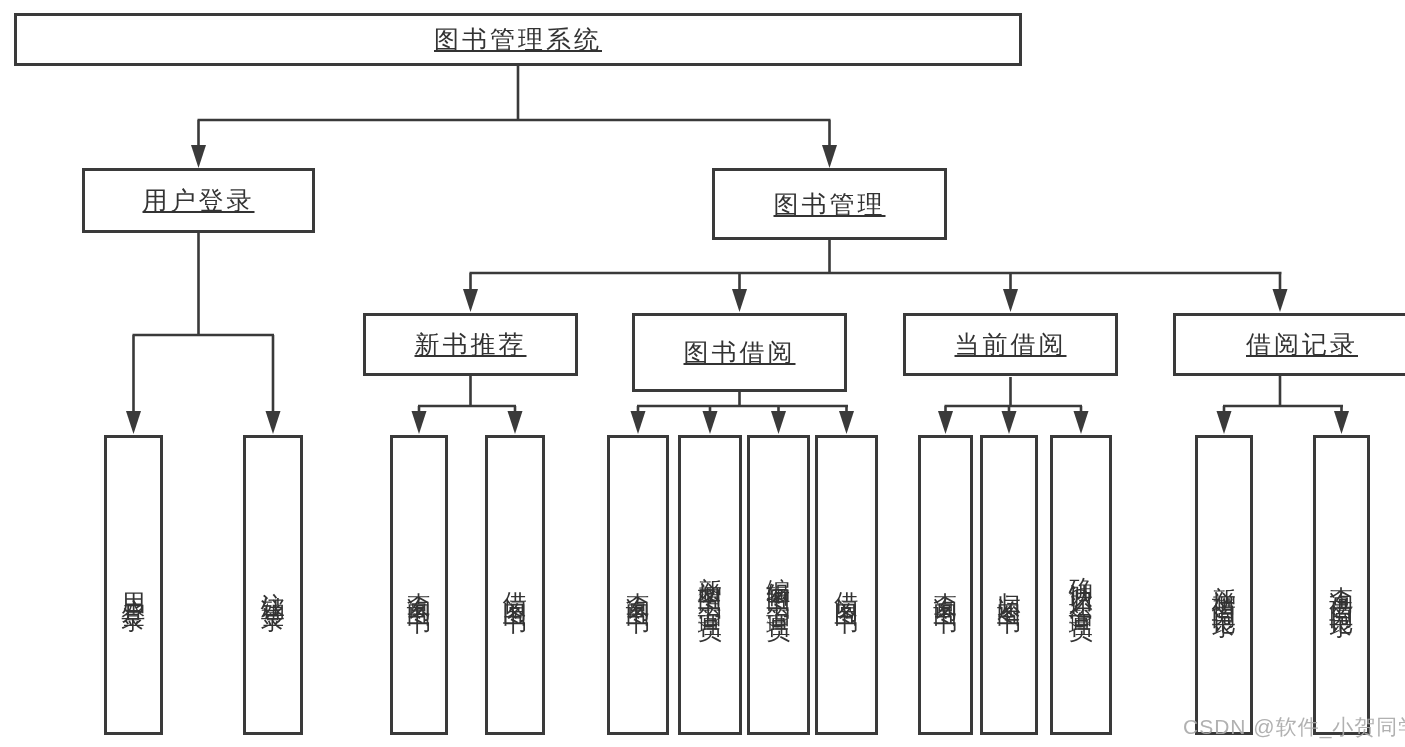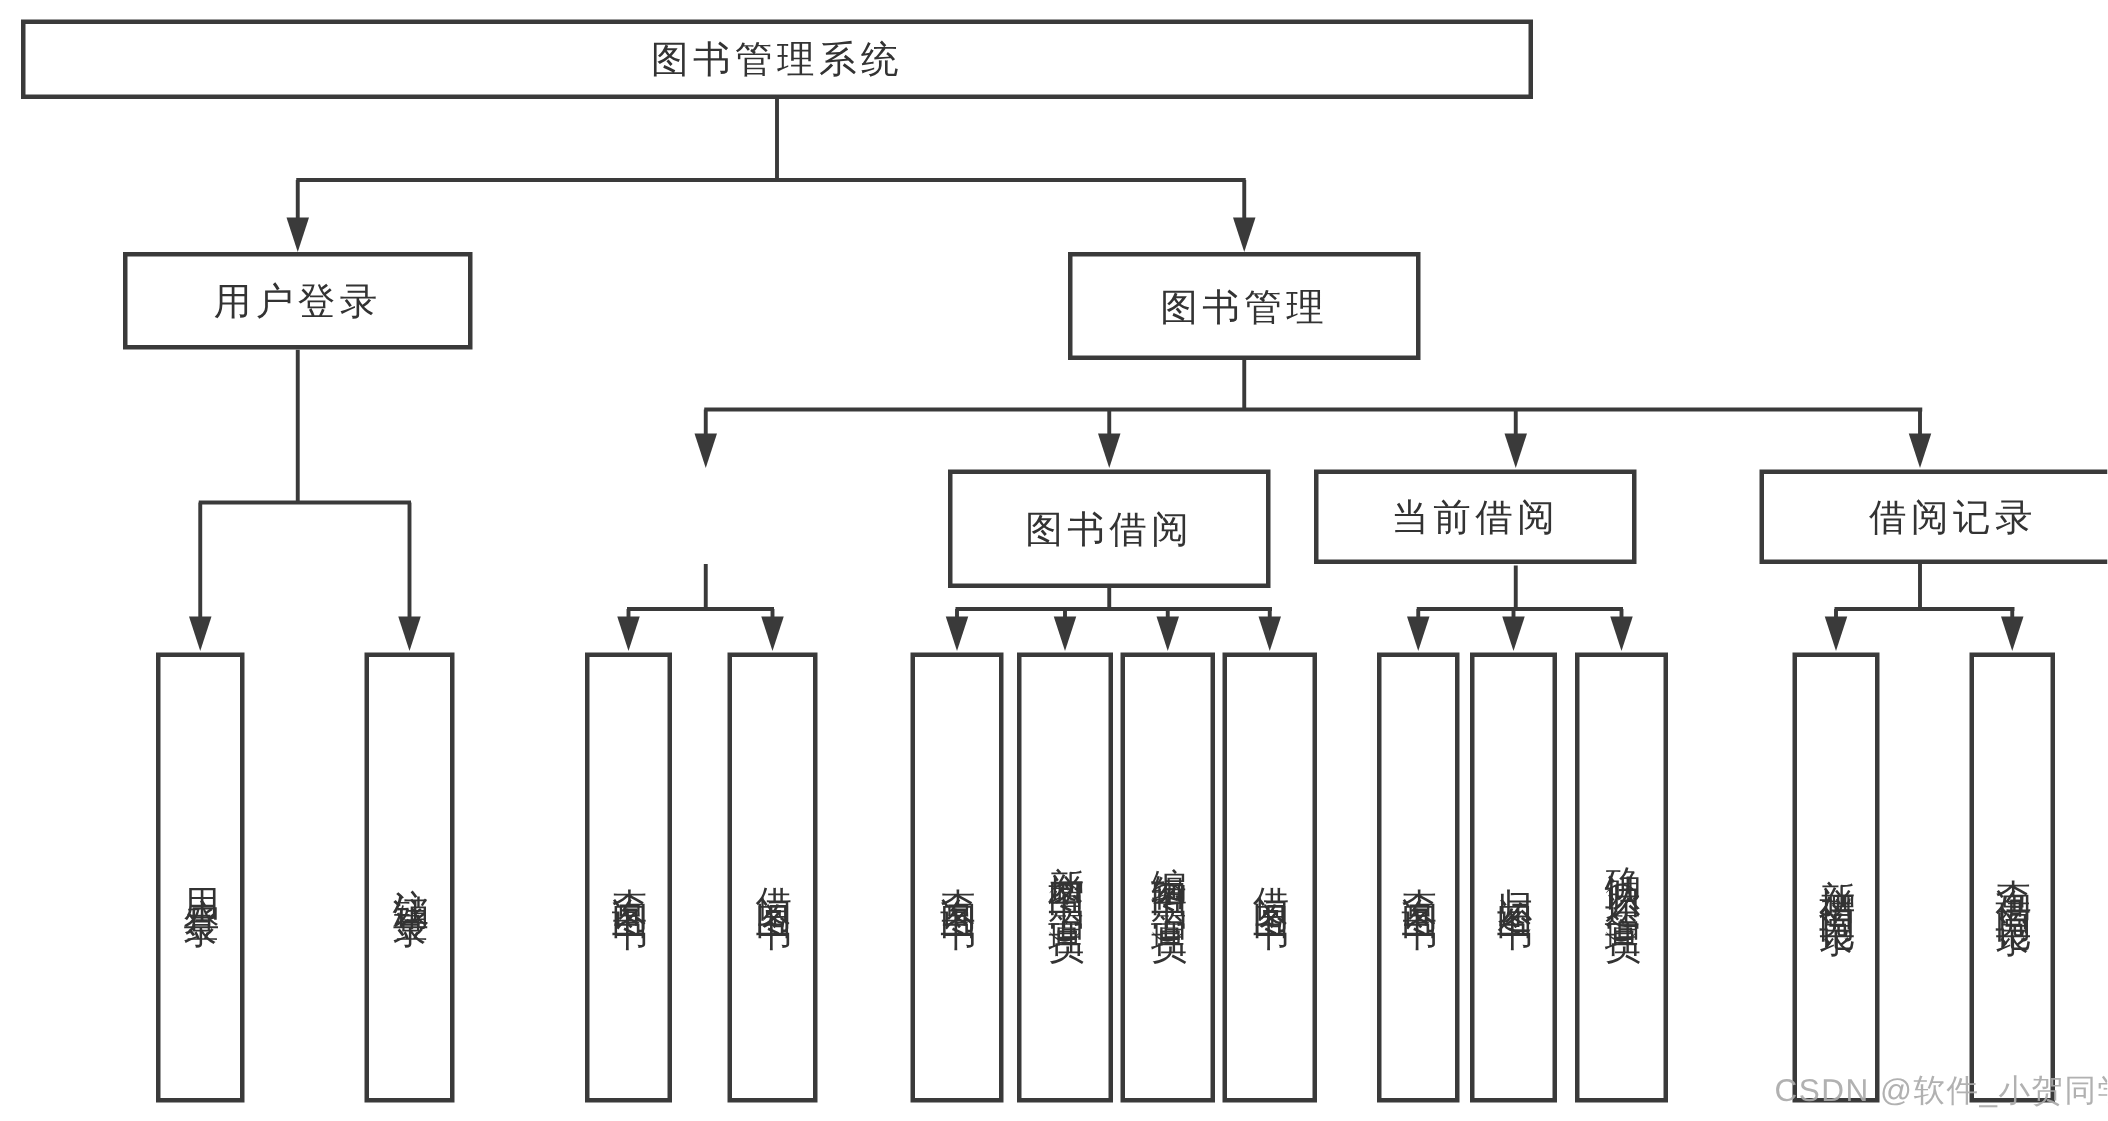--- a/index.html
+++ b/index.html
@@ -20,20 +20,21 @@
     display: flex;
     align-items: center;
     justify-content: center;
     color: #333333;
     z-index: 2;
   }
   .box.h span {
     font-size: 25px;
     letter-spacing: 3px;
     white-space: nowrap;
+    text-decoration: underline;
   }
   .box.v .vtext {
     writing-mode: vertical-rl;
     text-orientation: mixed;
     font-size: 24px;
     letter-spacing: 6px;
     line-height: 1.15;
     white-space: nowrap;
   }
   .watermark {
@@ -89,24 +90,27 @@
     <span>图书管理系统</span>
   </div>
 
   <div class="box h" style="left:82px; top:168px; width:233px; height:65px">
     <span>用户登录</span>
   </div>
   <div class="box h" style="left:712px; top:168px; width:235px; height:72px">
     <span>图书管理</span>
   </div>
 
+  <div class="box h" style="left:363px; top:313px; width:215px; height:63px">
+    <span>新书推荐</span>
+  </div>
   <div class="box h" style="left:632px; top:313px; width:215px; height:79px">
     <span>图书借阅</span>
   </div>
-  <div class="box h" style="left:876px; top:313px; width:215px; height:63px">
+  <div class="box h" style="left:903px; top:313px; width:215px; height:63px">
     <span>当前借阅</span>
   </div>
   <div class="box h" style="left:1173px; top:313px; width:258px; height:63px">
     <span>借阅记录</span>
   </div>
 
   <div class="box v" style="left:104px; top:435px; width:59px; height:300px">
     <span class="vtext">用户登录</span>
   </div>
   <div class="box v" style="left:243px; top:435px; width:60px; height:300px">

